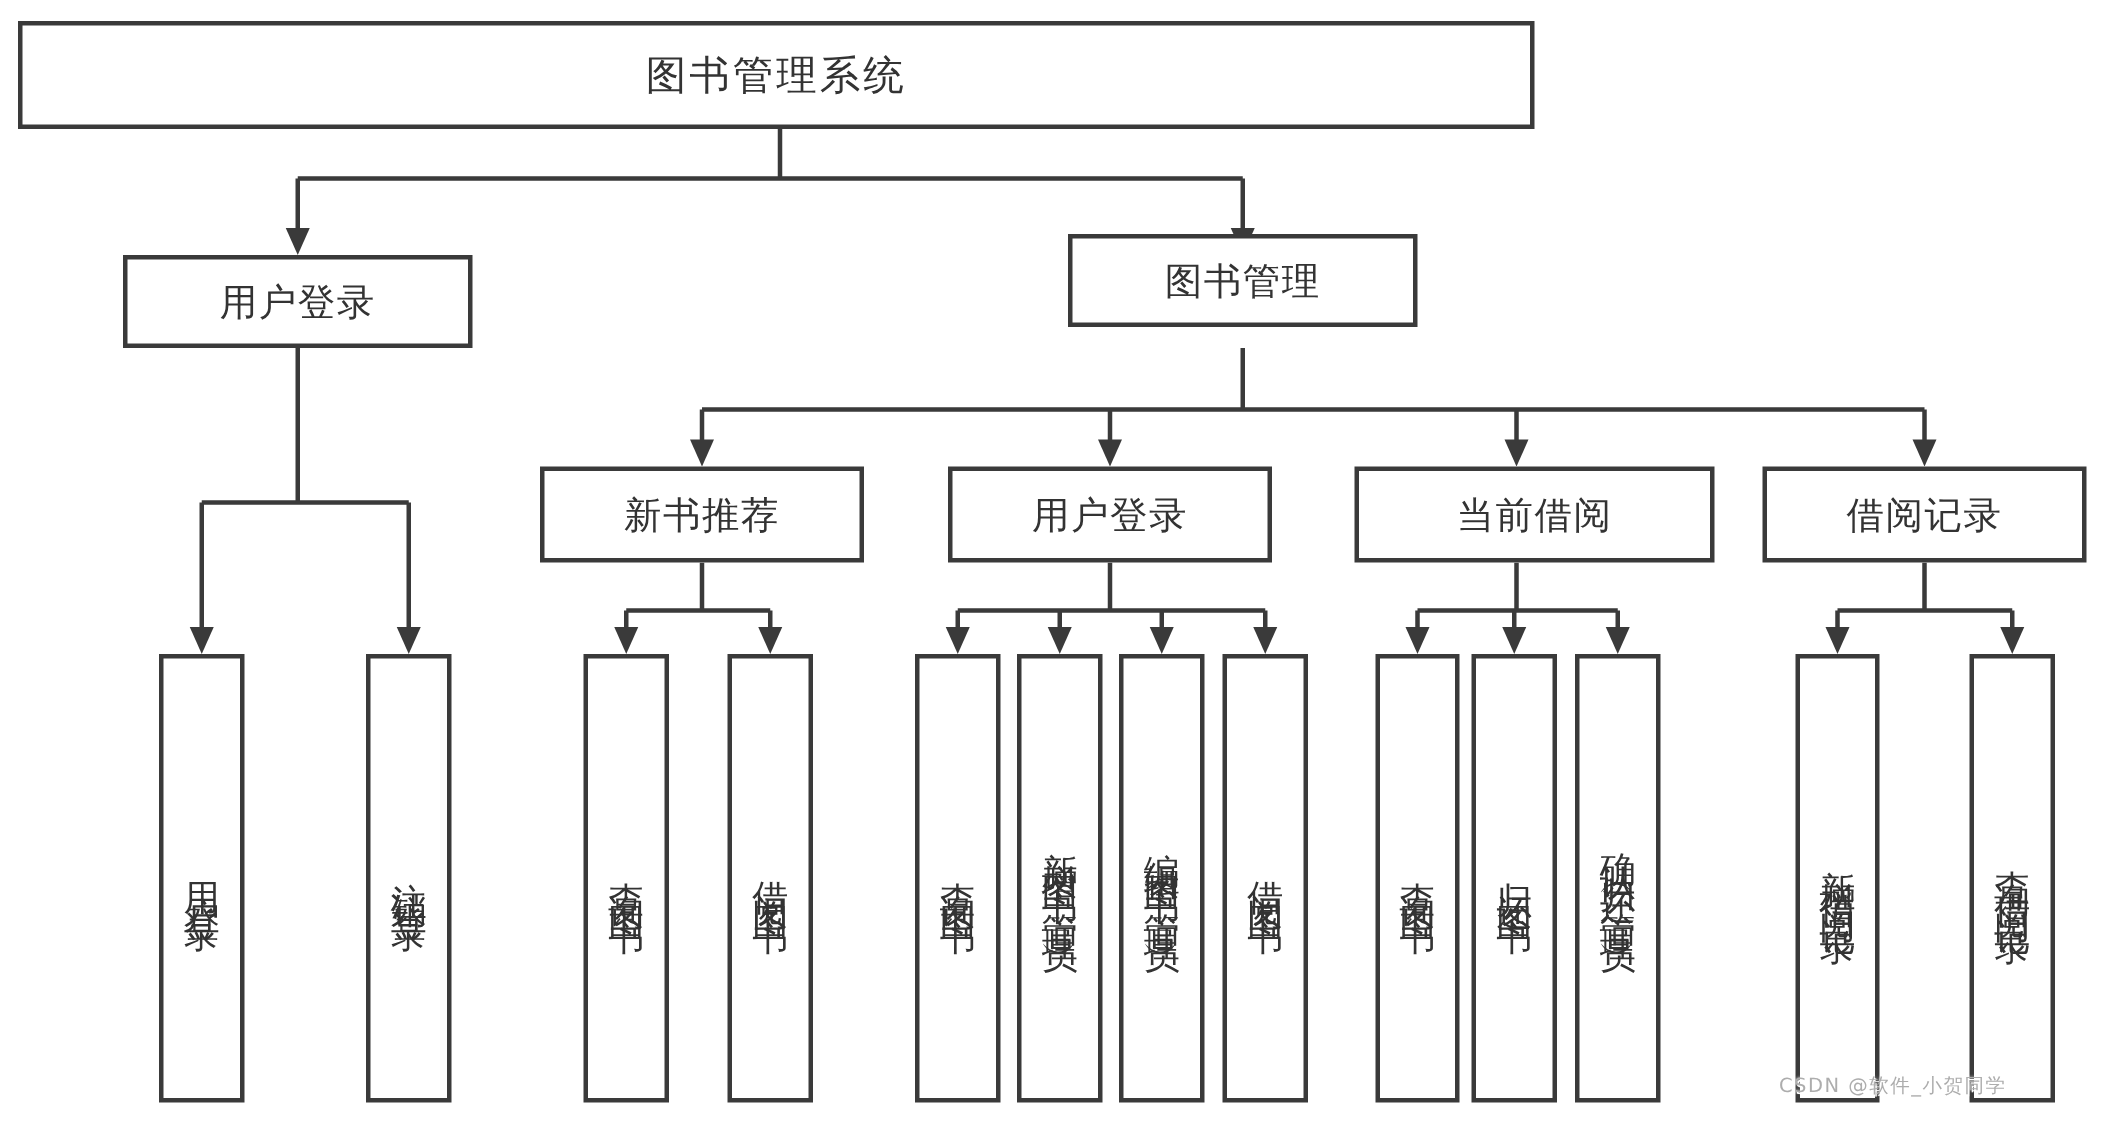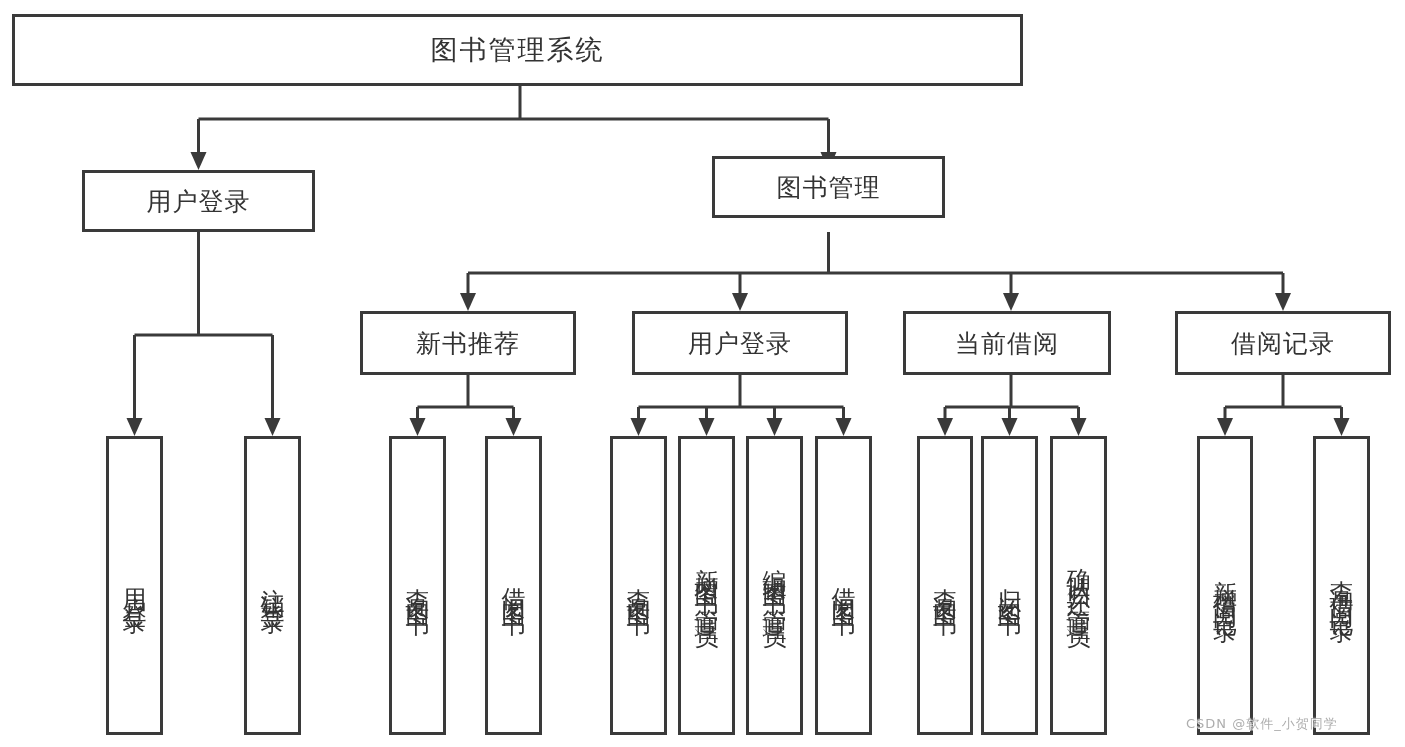--- a/index.html
+++ b/index.html
@@ -73,21 +73,21 @@
     </g>
   </svg>
 
   <div class="box root-label" style="left:12px;top:14px;width:1011px;height:72px">图书管理系统</div>
 
   <div class="box h-label" style="left:82px;top:170px;width:233px;height:62px">用户登录</div>
   <div class="box h-label" style="left:712px;top:156px;width:233px;height:62px">图书管理</div>
 
   <div class="box h-label" style="left:360px;top:311px;width:216px;height:64px">新书推荐</div>
   <div class="box h-label" style="left:632px;top:311px;width:216px;height:64px">用户登录</div>
-  <div class="box h-label" style="left:903px;top:311px;width:208px;height:64px">当前借阅</div>
+  <div class="box h-label" style="left:903px;top:311px;width:240px;height:64px">当前借阅</div>
   <div class="box h-label" style="left:1175px;top:311px;width:216px;height:64px">借阅记录</div>
 
   <div class="box leaf" style="left:106px;top:436px;width:57px;height:299px">用户登录</div>
   <div class="box leaf" style="left:244px;top:436px;width:57px;height:299px">注销登录</div>
   <div class="box leaf" style="left:389px;top:436px;width:57px;height:299px">查询图书</div>
   <div class="box leaf" style="left:485px;top:436px;width:57px;height:299px">借阅图书</div>
   <div class="box leaf" style="left:610px;top:436px;width:57px;height:299px">查询图书</div>
   <div class="box leaf" style="left:678px;top:436px;width:57px;height:299px">新增图书（管理员）</div>
   <div class="box leaf" style="left:746px;top:436px;width:57px;height:299px">编辑图书（管理员）</div>
   <div class="box leaf" style="left:815px;top:436px;width:57px;height:299px">借阅图书</div>

